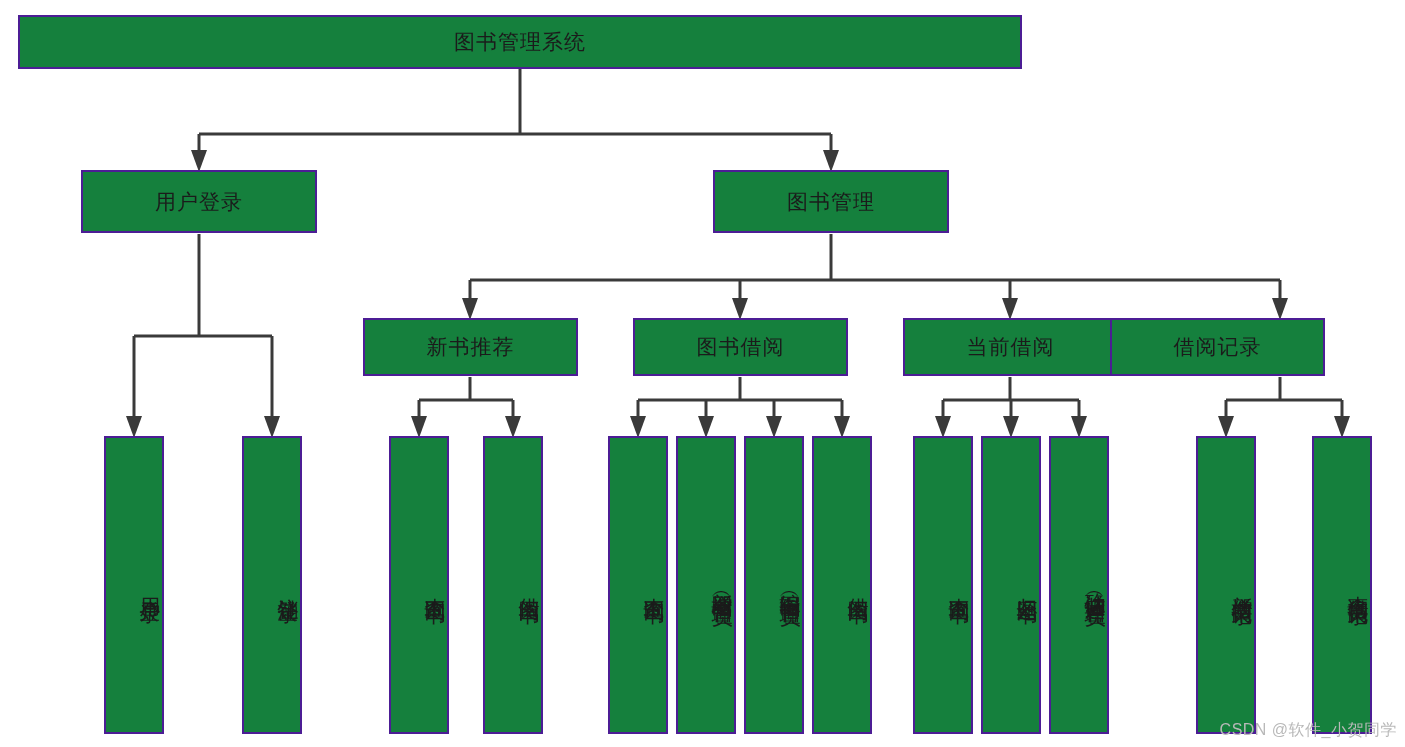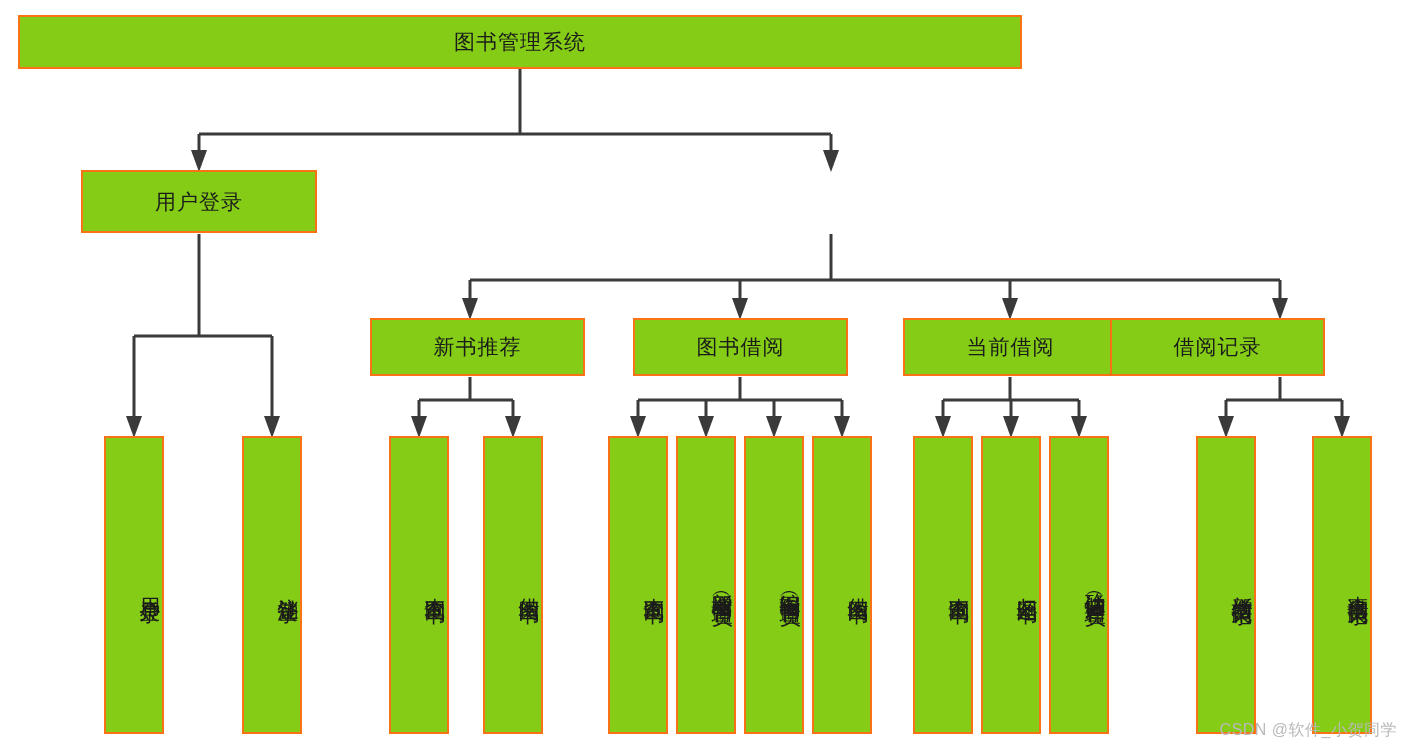--- a/index.html
+++ b/index.html
@@ -21,22 +21,22 @@
     position: absolute;
     left: 0;
     top: 0;
     width: 1405px;
     height: 747px;
     pointer-events: none;
   }
   .node {
     position: absolute;
     box-sizing: border-box;
-    border: 2px solid #f97316;
-    background: #84cc16;
+    border: 2px solid #4c1d95;
+    background: #15803d;
     display: flex;
     align-items: center;
     justify-content: center;
     color: #1b1b1b;
     text-align: center;
     line-height: 1.12;
   }
   .node.horiz {
     font-size: 21px;
     letter-spacing: 1px;
@@ -151,22 +151,25 @@
     </g>
   </svg>
 
   <div class="node horiz" style="left:18px; top:15px; width:1004px; height:54px;">
     <span class="node-label">图书管理系统</span>
   </div>
 
   <div class="node horiz" style="left:81px; top:170px; width:236px; height:63px;">
     <span class="node-label">用户登录</span>
   </div>
-
-  <div class="node horiz" style="left:363px; top:318px; width:215px; height:58px;margin-left:7px;">
+  <div class="node horiz" style="left:713px; top:170px; width:236px; height:63px;">
+    <span class="node-label">图书管理</span>
+  </div>
+
+  <div class="node horiz" style="left:363px; top:318px; width:215px; height:58px;">
     <span class="node-label">新书推荐</span>
   </div>
   <div class="node horiz" style="left:633px; top:318px; width:215px; height:58px;align-items:center;">
     <span class="node-label">图书借阅</span>
   </div>
   <div class="node horiz" style="left:903px; top:318px; width:215px; height:58px;">
     <span class="node-label">当前借阅</span>
   </div>
   <div class="node horiz" style="left:1110px; top:318px; width:215px; height:58px;">
     <span class="node-label">借阅记录</span>

